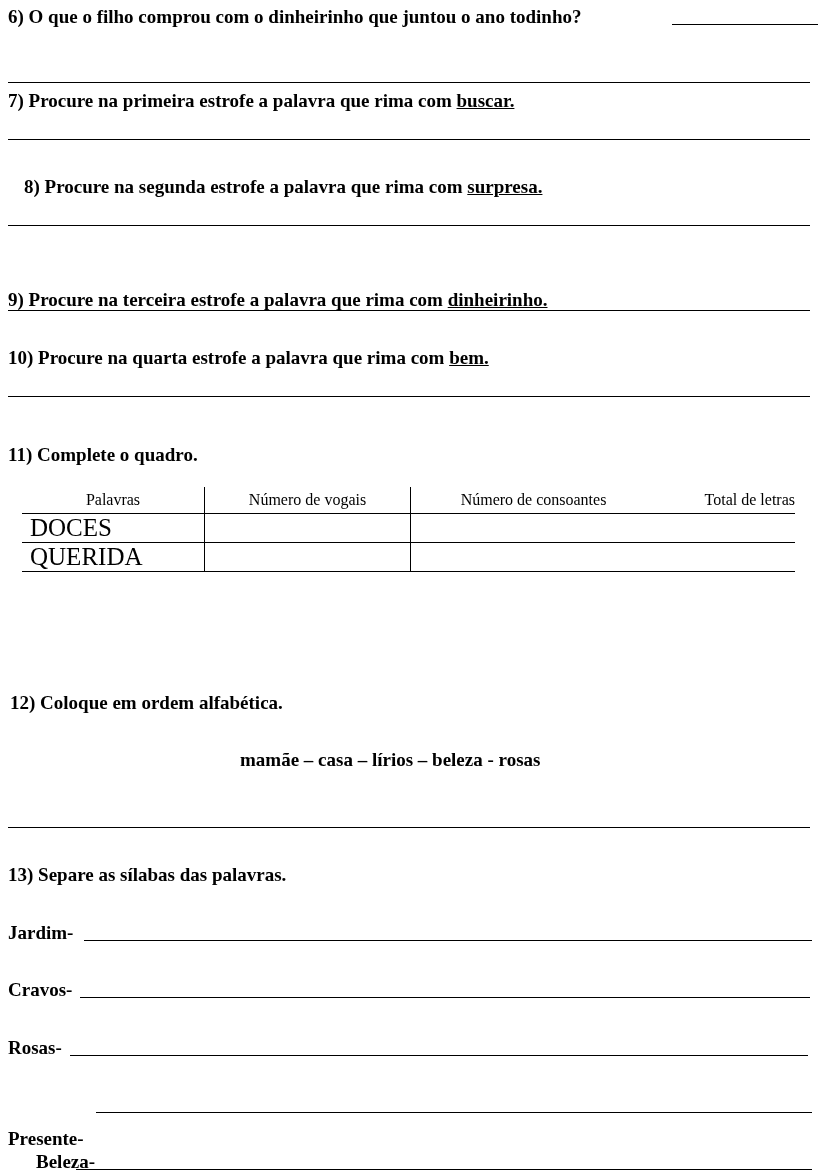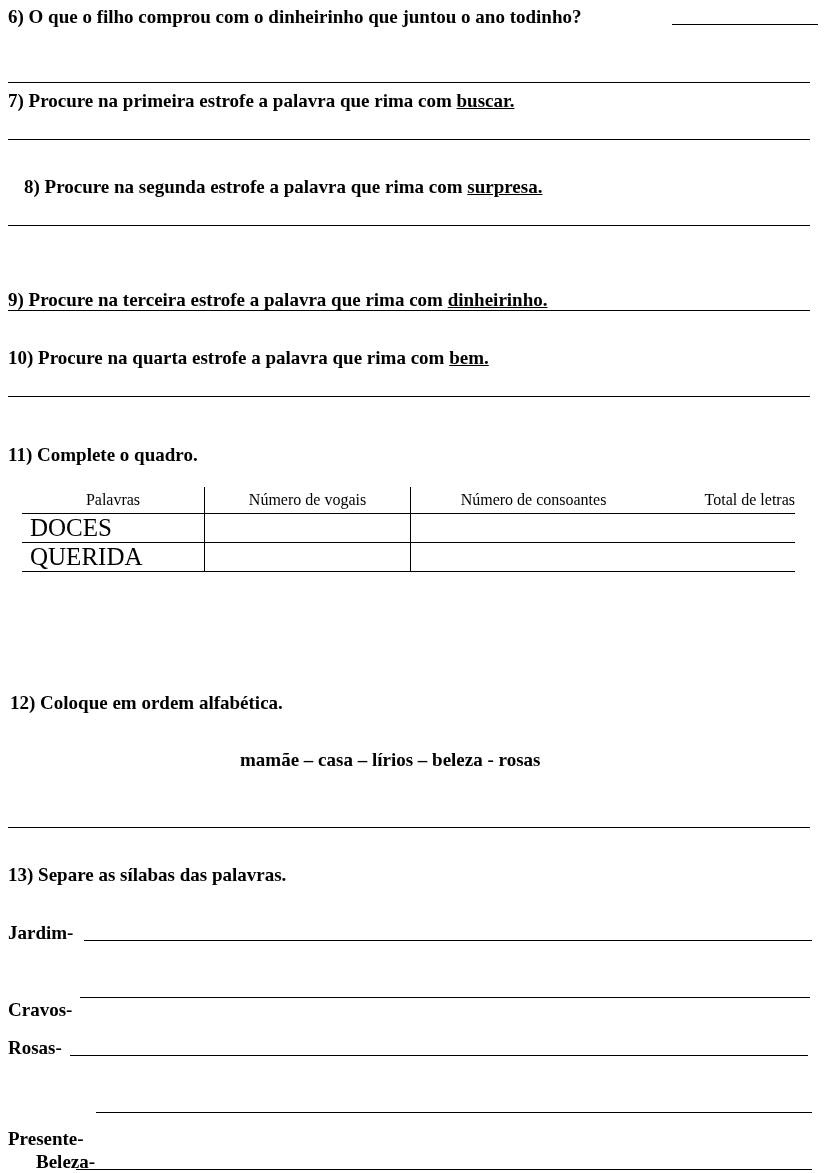--- a/index.html
+++ b/index.html
@@ -59,21 +59,21 @@
 
 <div class="abs" style="left:10px;top:692px;">12) Coloque em ordem alfabética.</div>
 <div class="abs" style="left:240px;top:749px;">mamãe – casa – lírios – beleza -  rosas</div>
 <div class="line" style="left:8px;width:802px;top:827px;"></div>
 
 <div class="abs" style="left:8px;top:864px;">13) Separe as sílabas das palavras.</div>
 
 <div class="abs" style="left:8px;top:922px;">Jardim-</div>
 <div class="line" style="left:84px;width:728px;top:940px;"></div>
 
-<div class="abs" style="left:8px;top:979px;margin-top:20px;">Cravos-</div>
+<div class="abs" style="left:8px;top:979px;">Cravos-</div>
 <div class="line" style="left:80px;width:730px;top:997px;"></div>
 
 <div class="abs" style="left:8px;top:1037px;">Rosas-</div>
 <div class="line" style="left:70px;width:738px;top:1055px;"></div>
 
 <div class="abs" style="left:8px;top:1094px;margin-top:34px;">Presente-</div>
 <div class="line" style="left:96px;width:716px;top:1112px;"></div>
 
 <div class="abs" style="left:8px;top:1151px;margin-left:28px;">Beleza-</div>
 <div class="line" style="left:76px;width:736px;top:1169px;"></div>

